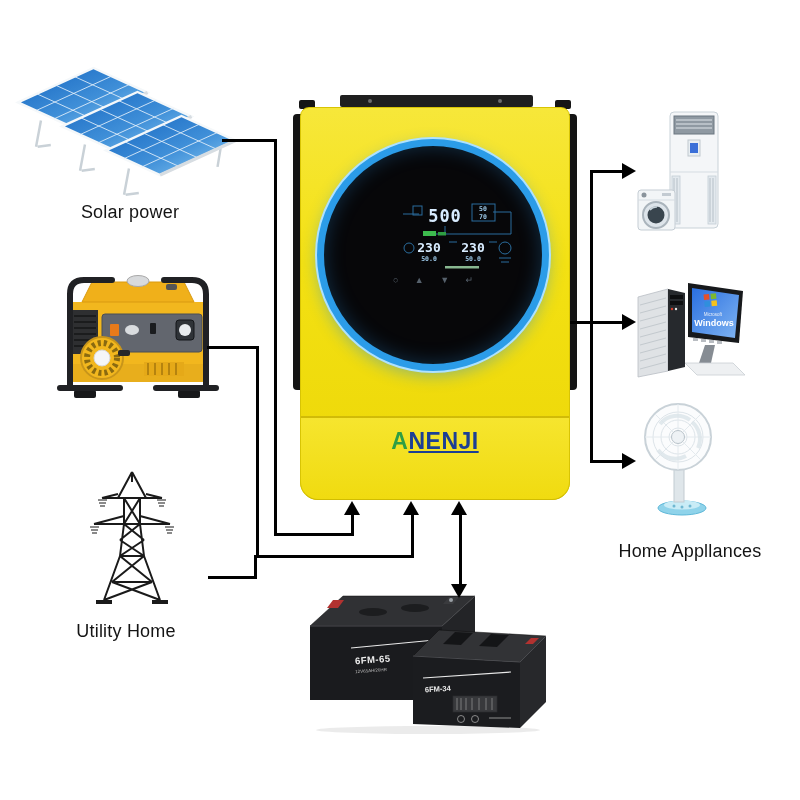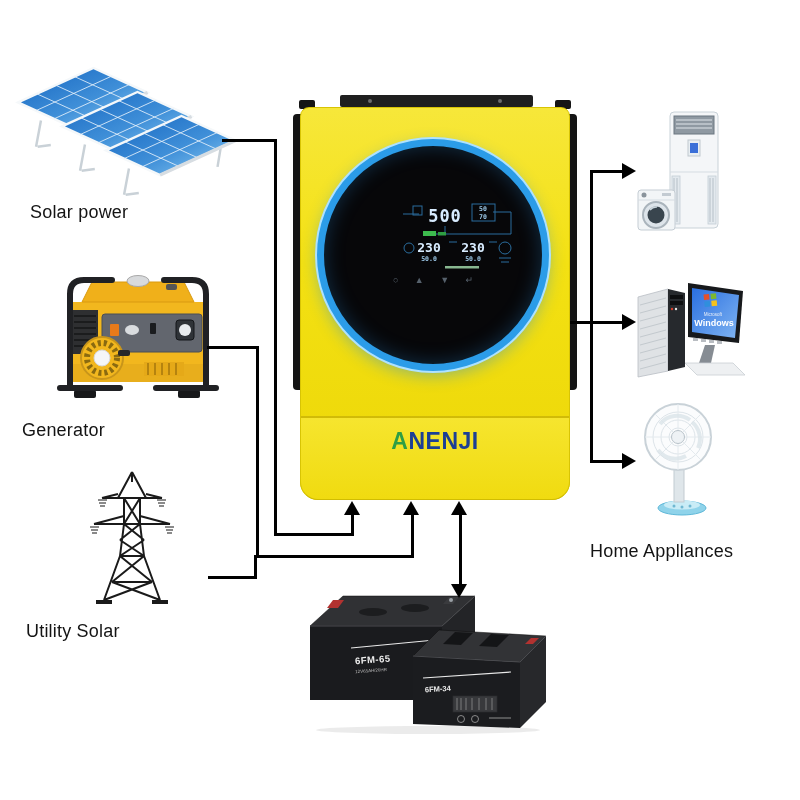--- a/index.html
+++ b/index.html
@@ -1,19 +1,19 @@
 <!DOCTYPE html>
 <html style="--line-color: #000000; --text-color: #141414; --inverter-yellow: #f3e113; --ring-blue: #2b9ce8; --ring-glow: #aee2ff; --logo-blue: #1c3f94; --logo-green: #2f9e44; --lcd-text: #d8ecff; --lcd-dim: #9cc8e8; --panel-blue-dark: #1565c0; --panel-blue-light: #8ecdf5; --generator-yellow: #f2b71e; --battery-body: #1b1c1e; --fan-base-blue: #8fd3ea; --screen-blue: #2a6fe0; --flag-red: #e4502a; --flag-green: #7db72f; --flag-blue: #2f8fdd; --flag-yellow: #f6c21c;"><head>
 <meta charset="utf-8">
 <style>
   html,body{margin:0;padding:0;background:#ffffff;}
   #canvas{position:relative;width:800px;height:800px;background:#ffffff;overflow:hidden;
           font-family:"Liberation Sans", sans-serif;color:var(--text-color,#141414);}
   .abs{position:absolute;}
-  .caption{position:absolute;text-align:left;font-size:18px;letter-spacing:.2px;color:var(--text-color,#141414);}
+  .caption{position:absolute;text-align:center;font-size:18px;letter-spacing:.2px;color:var(--text-color,#141414);}
   
   .line{position:absolute;background:var(--line-color,#000);}
   .arrow{position:absolute;width:0;height:0;}
   .arrow.up{border-left:8px solid transparent;border-right:8px solid transparent;border-bottom:14px solid var(--line-color,#000);}
   .arrow.down{border-left:8px solid transparent;border-right:8px solid transparent;border-top:14px solid var(--line-color,#000);}
   .arrow.right{border-top:8px solid transparent;border-bottom:8px solid transparent;border-left:14px solid var(--line-color,#000);}
   
   #inverter{position:absolute;left:293px;top:94px;width:284px;height:412px;}
   .inv-bracket{position:absolute;left:47px;top:1px;width:193px;height:12px;background:#1f1f1f;border-radius:2px;}
   .inv-screw{position:absolute;top:4px;width:4px;height:4px;border-radius:50%;background:#6d6d6d;}
@@ -35,21 +35,21 @@
   .touch-row{position:absolute;left:100px;top:180px;width:80px;display:flex;justify-content:space-between;
              font-size:9px;line-height:12px;color:#56616c;}
   .inv-seam{position:absolute;left:8px;top:322px;width:268px;height:2px;background:rgba(140,115,0,.30);}
   .inv-lower{position:absolute;left:7px;top:324px;width:270px;height:82px;
              background:linear-gradient(180deg,#f6e52e,#f0db10);
              border-left:1px solid #d8c404;border-right:1px solid #d8c404;border-bottom:1px solid #d0bc02;
              border-radius:0 0 18px 18px;box-sizing:border-box;}
   .inv-logo{position:absolute;left:0;top:334px;width:100%;text-align:center;
             font-weight:800;font-size:23px;letter-spacing:.5px;font-family:"Liberation Sans",sans-serif;}
   .logo-a{color:var(--logo-green,#2f9e44);}
-  .logo-rest{color:var(--logo-blue,#1c3f94);}
+  .logo-rest{color:var(--logo-blue,#1c3f94);text-decoration:underline;}
   
   .bat-model{fill:#ededed;font:700 9.5px "Liberation Sans",sans-serif;letter-spacing:.5px;}
   .bat-model-sm{fill:#ededed;font:700 7.5px "Liberation Sans",sans-serif;}
   .bat-spec{fill:#b9b9b9;font:400 4.5px "Liberation Sans",sans-serif;}
   .scr-brand{fill:#e8eef8;font:400 4.5px "Liberation Sans",sans-serif;text-anchor:middle;}
   .scr-os{fill:#ffffff;font:700 9px "Liberation Sans",sans-serif;text-anchor:middle;}
 </style>
 </head>
 <body>
 
@@ -93,21 +93,20 @@
     <rect x="128" y="56" width="18" height="20" rx="3" fill="#2f3338" stroke="#15171a"></rect>
     <circle cx="137" cy="66" r="6" fill="#e8ebee"></circle>
     <rect x="96" y="98" width="40" height="14" fill="#e5a918"></rect>
     <path d="M100,99 v12 M107,99 v12 M114,99 v12 M121,99 v12 M128,99 v12" stroke="#b5830f" stroke-width="2"></path>
     <circle cx="54" cy="94" r="21" fill="#f2b71e" stroke="#c8951a" stroke-width="2"></circle>
     <circle cx="54" cy="94" r="15" fill="none" stroke="#8a6a10" stroke-width="6" stroke-dasharray="3,3"></circle>
     <circle cx="54" cy="94" r="8" fill="#f5f6f7" stroke="#d8d8d8"></circle>
     <rect x="70" y="86" width="12" height="6" rx="2" fill="#26272a"></rect>
     <path d="M22,124 V30 Q22,16 36,16 H64 M158,124 V30 Q158,16 144,16 H116 M12,124 H72 M108,124 H168" stroke="#202124" stroke-width="6" fill="none" stroke-linecap="round"></path>
   </svg>
-  <div class="caption" style="left:22px;top:420px;width:200px;">Generator</div>
 
   <svg class="abs" style="left:82px;top:468px;" width="100" height="150" viewBox="0 0 100 150">
     <g stroke="#1a1a1a" stroke-width="2" fill="none">
       <path d="M50,4 V14 M50,4 L36,30 M50,4 L64,30 M36,30 H64"></path>
       <path d="M20,30 H80 M36,26 L20,30 M64,26 L80,30"></path>
       <path d="M42,30 V56 M58,30 V56 M42,30 L58,56 M58,30 L42,56"></path>
       <path d="M12,56 H88 M42,48 L12,56 M58,48 L88,56"></path>
       <path d="M42,56 L38,88 M58,56 L62,88 M42,56 L62,72 M58,56 L38,72 M38,72 L62,88 M62,72 L38,88 M38,88 H62"></path>
       <path d="M38,88 L22,132 M62,88 L78,132 M38,88 L70,114 M62,88 L30,114 M30,114 H70 M30,114 L78,132 M70,114 L22,132"></path>
     </g>
@@ -121,21 +120,21 @@
       <rect x="8" y="58" width="9" height="2"></rect>
         <rect x="9" y="61" width="7" height="2"></rect>
         <rect x="10" y="64" width="5" height="2"></rect>
       <rect x="83" y="58" width="9" height="2"></rect>
         <rect x="84" y="61" width="7" height="2"></rect>
         <rect x="85" y="64" width="5" height="2"></rect>
     </g>
     <rect x="14" y="132" width="16" height="4" fill="#1a1a1a"></rect>
     <rect x="70" y="132" width="16" height="4" fill="#1a1a1a"></rect>
   </svg>
-  <div class="caption" style="left:26px;top:621px;width:200px;">Utility Solar</div>
+  <div class="caption" style="left:26px;top:621px;width:200px;">Utility Home</div>
 
   <div id="inverter">
     <div class="inv-strip l"></div>
     <div class="inv-strip r"></div>
     <div class="inv-bracket">
       <div class="inv-screw" style="left:28px;"></div>
       <div class="inv-screw" style="left:158px;"></div>
     </div>
     <div class="inv-nub" style="left:6px;"></div>
     <div class="inv-nub" style="right:6px;"></div>

